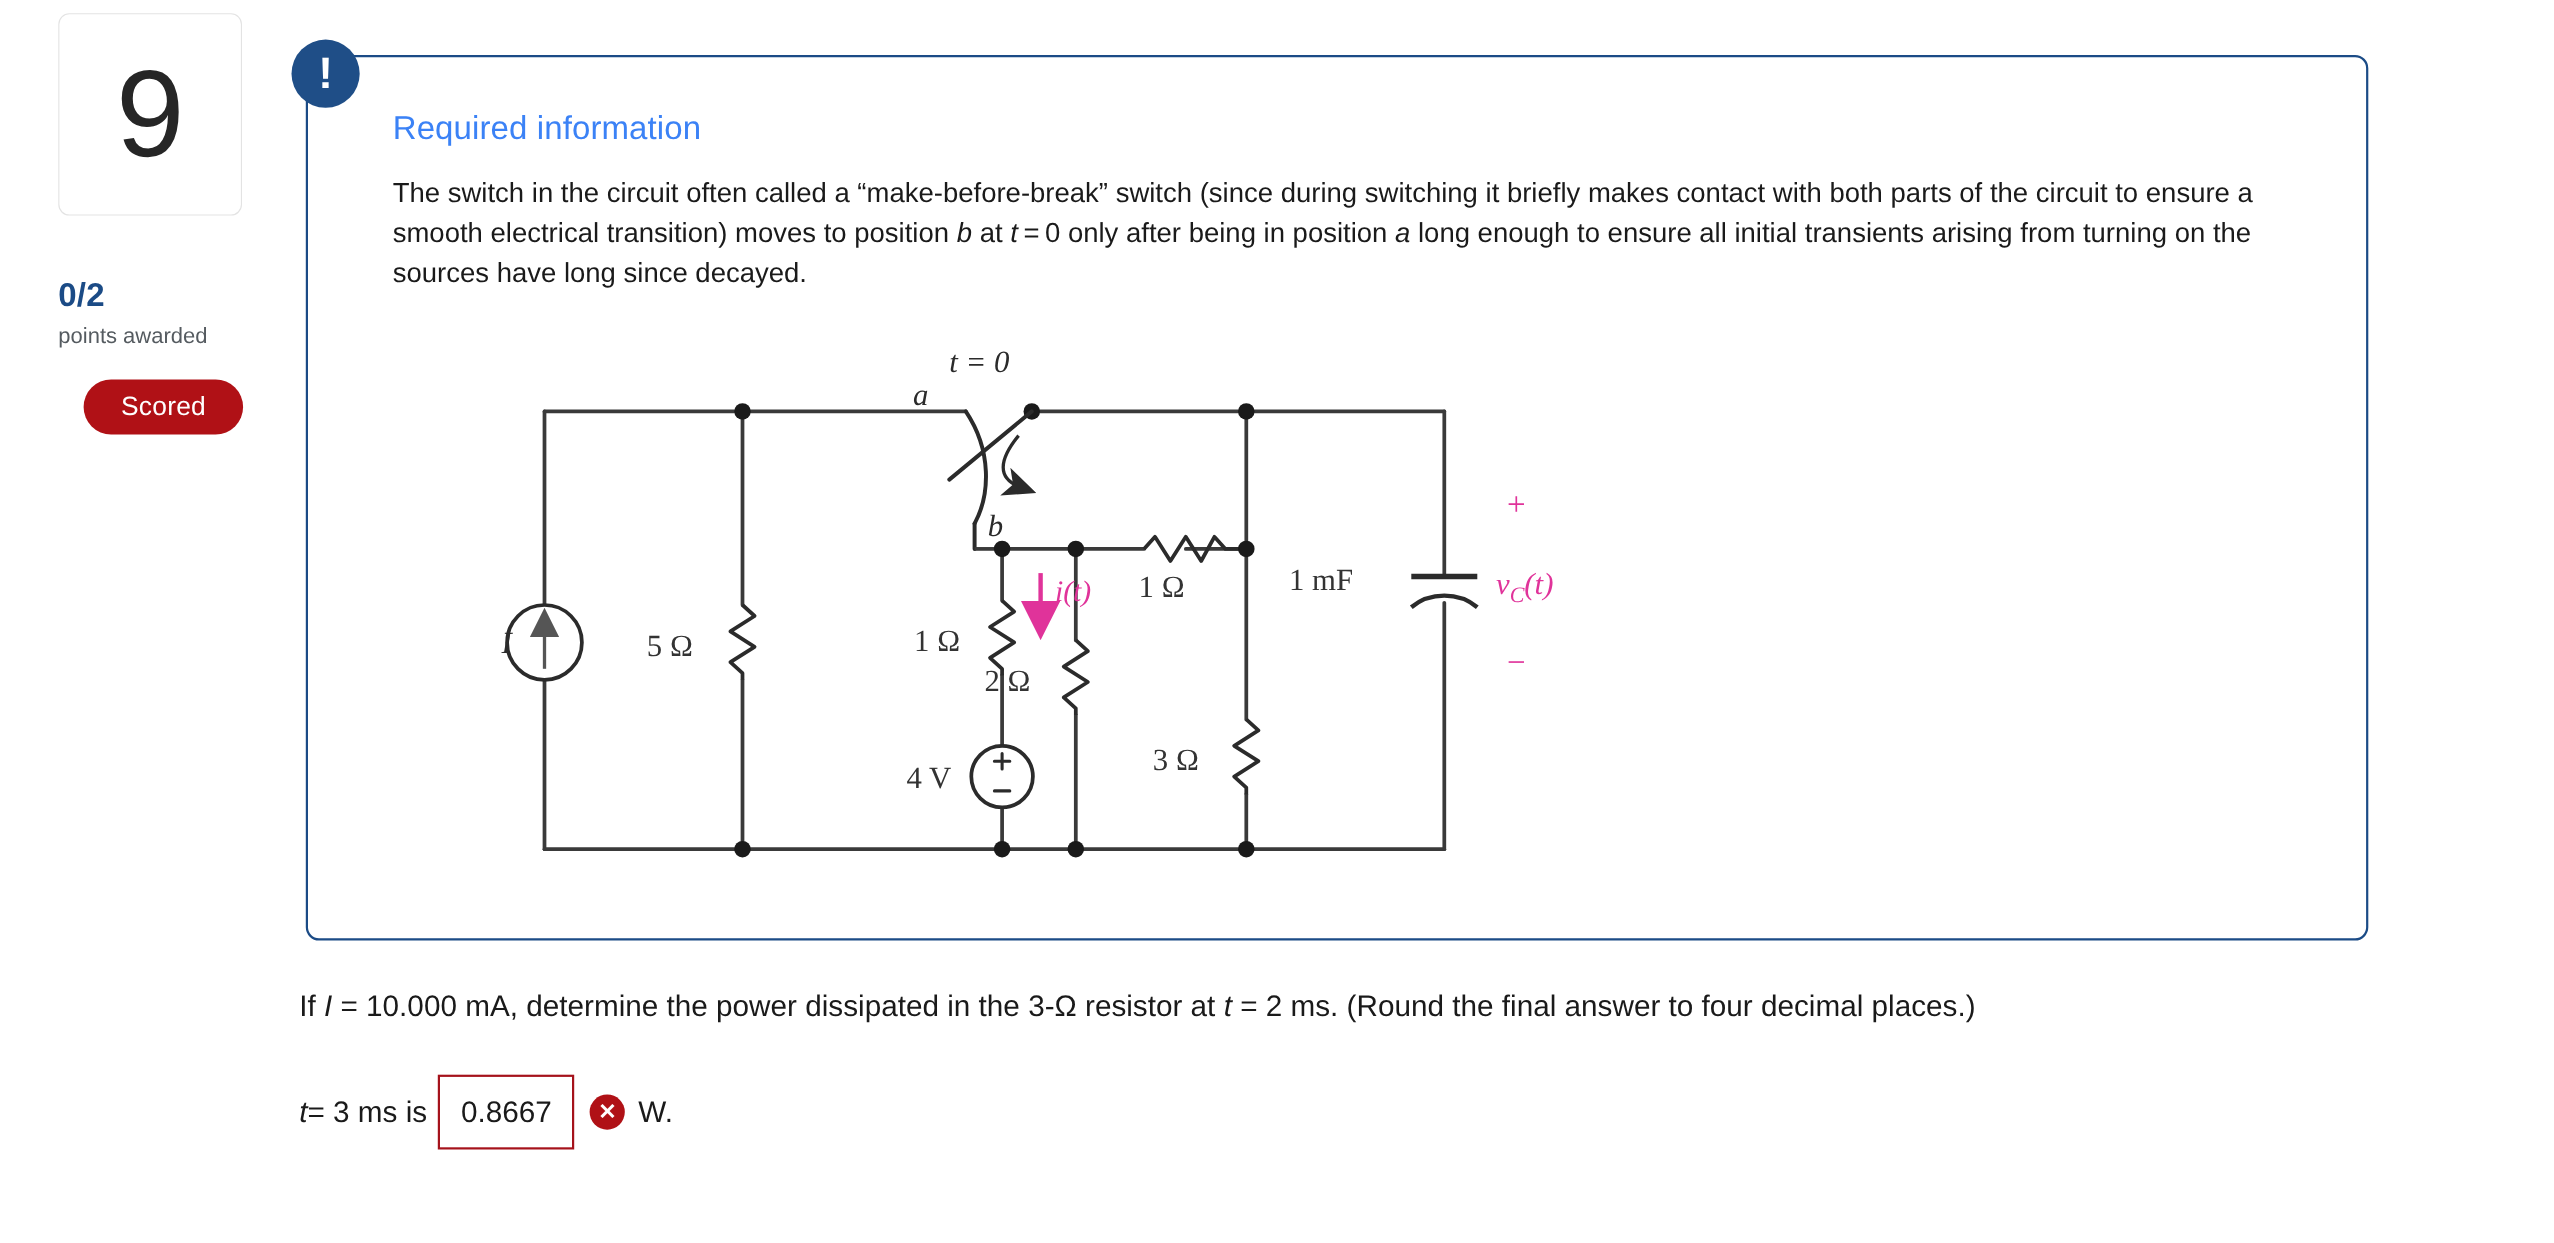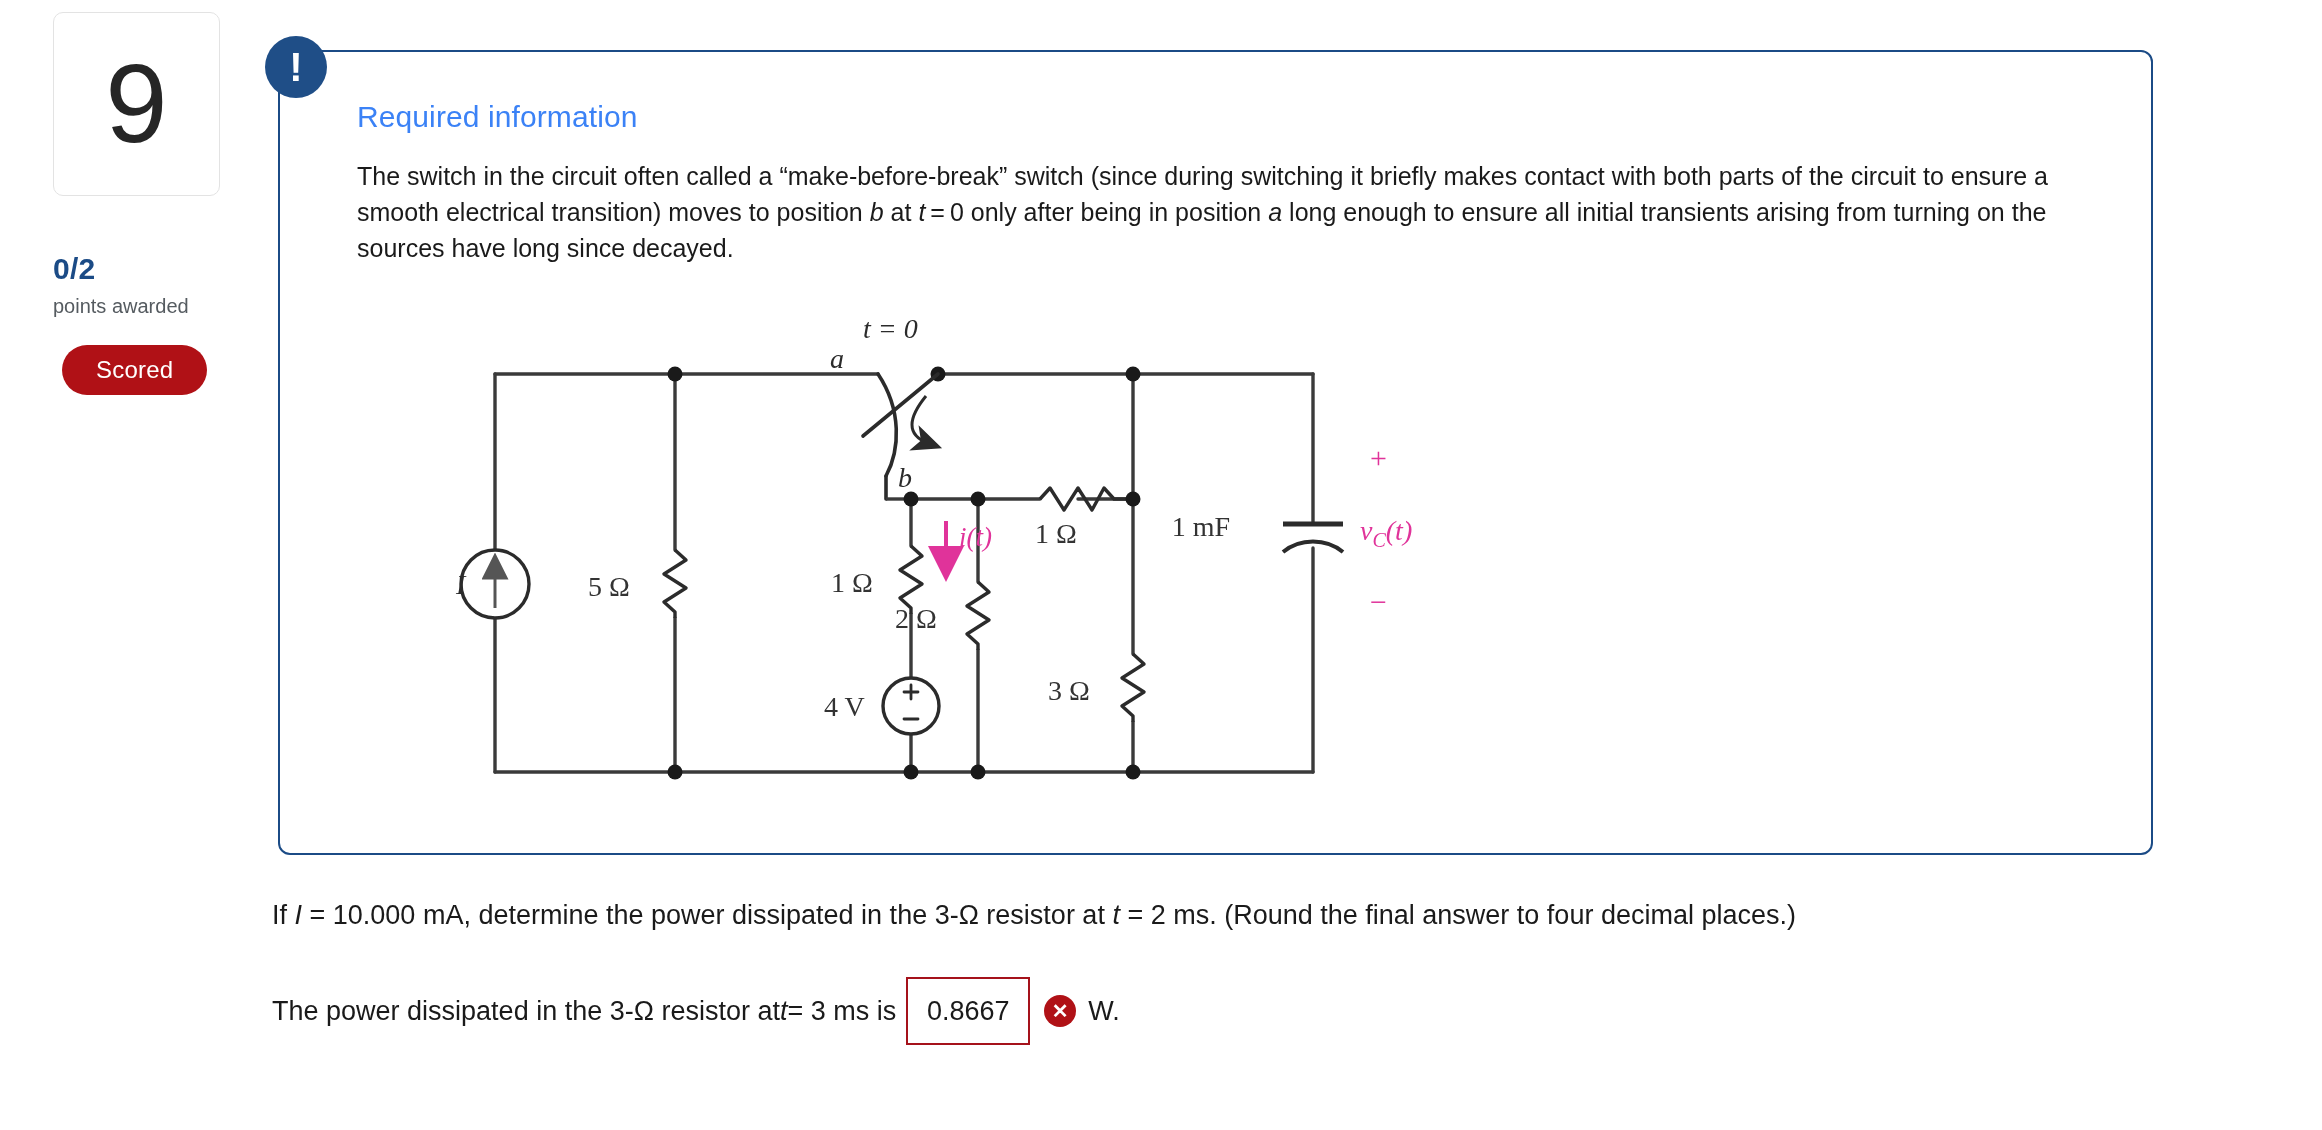--- a/index.html
+++ b/index.html
@@ -25,21 +25,21 @@
   }
   #points-fraction{
     position:absolute;left:53px;top:252px;font-size:30px;color:#1b4b86;
     letter-spacing:.2px;
     font-weight:bold;
   }
   #points-label{
     position:absolute;left:53px;top:295px;font-size:20px;color:#555b60;
   }
   #scored-badge{
-    position:absolute;left:62px;top:345px;
+    position:absolute;left:76px;top:345px;
     background:#b01116;color:#fff;border-radius:30px;
     padding:11px 34px;font-size:24px;letter-spacing:.2px;
   }
 
   
   #info-card{
     position:absolute;left:278px;top:50px;width:1875px;height:805px;
     border:2.5px solid #1b4b86;border-radius:12px;background:#fff;
     box-sizing:border-box;
   }
@@ -236,19 +236,18 @@
     <circle cx="633" cy="472" r="7.5"></circle>
     <circle cx="700" cy="472" r="7.5"></circle>
     <circle cx="855" cy="472" r="7.5"></circle>
   </g>
 </svg>
 </div>
 
 <div id="question-text"><span>If </span><span class="ital">I</span><span> = 10.000 mA, determine the power dissipated in the 3-Ω resistor at </span><span class="ital">t</span><span> = 2 ms. (Round the final answer to four decimal places.)</span></div>
 
 <div id="answer-line">
-    <span>The power dissipated in the 3-Ω resistor at </span>
     <span class="ital">t</span>
     <span> = 3 ms is</span>
     <span id="answer-box">0.8667</span>
     <span id="wrong-icon">✕</span>
     <span>W.</span>
   </div>
 
 </body></html>

